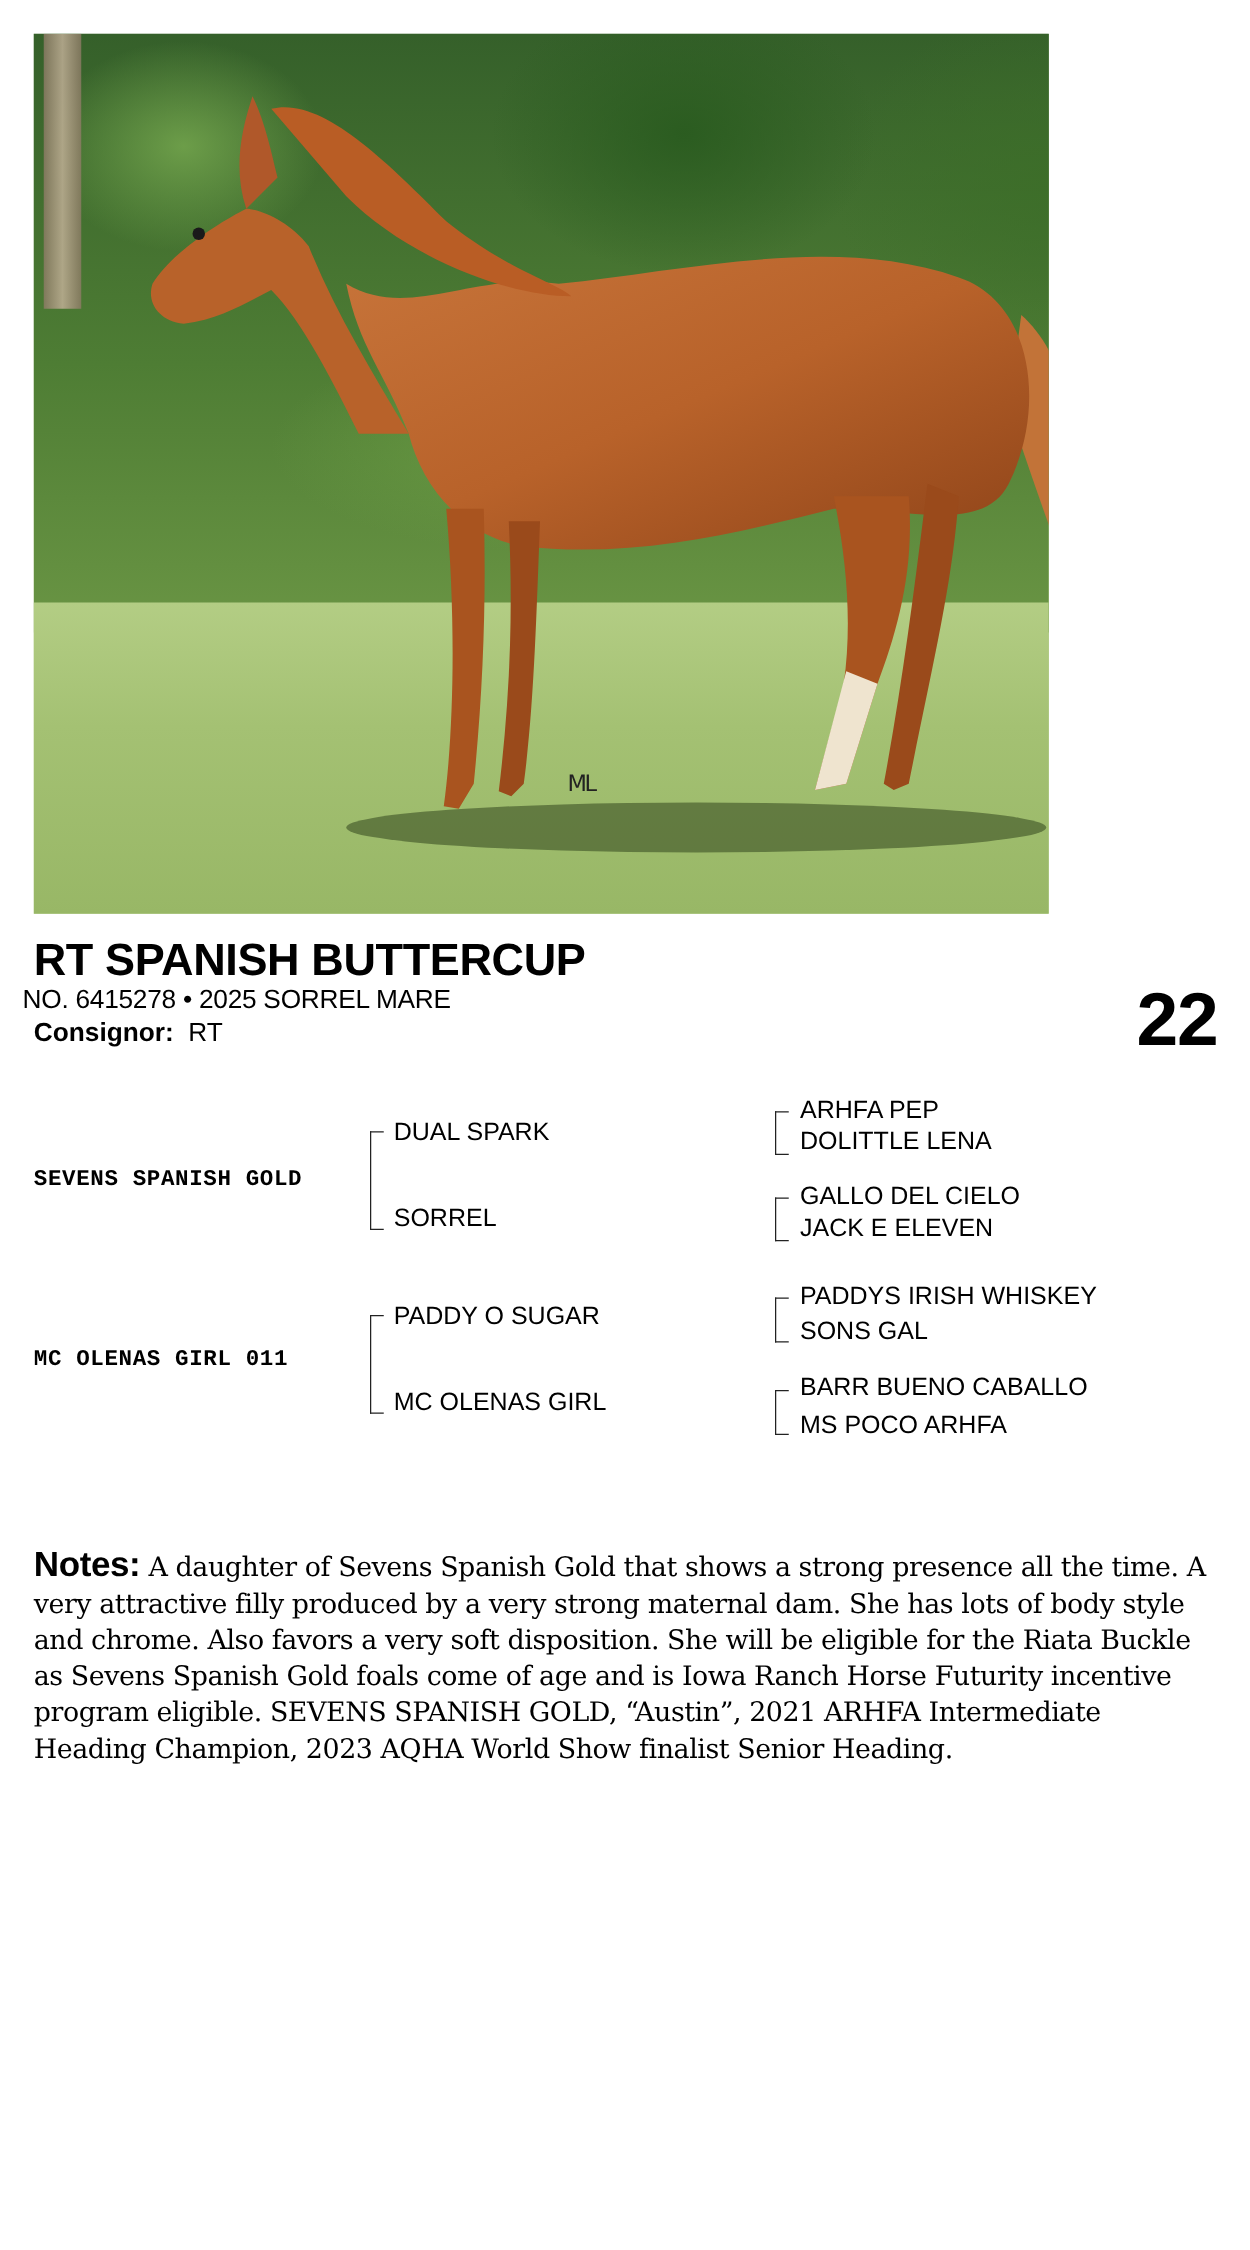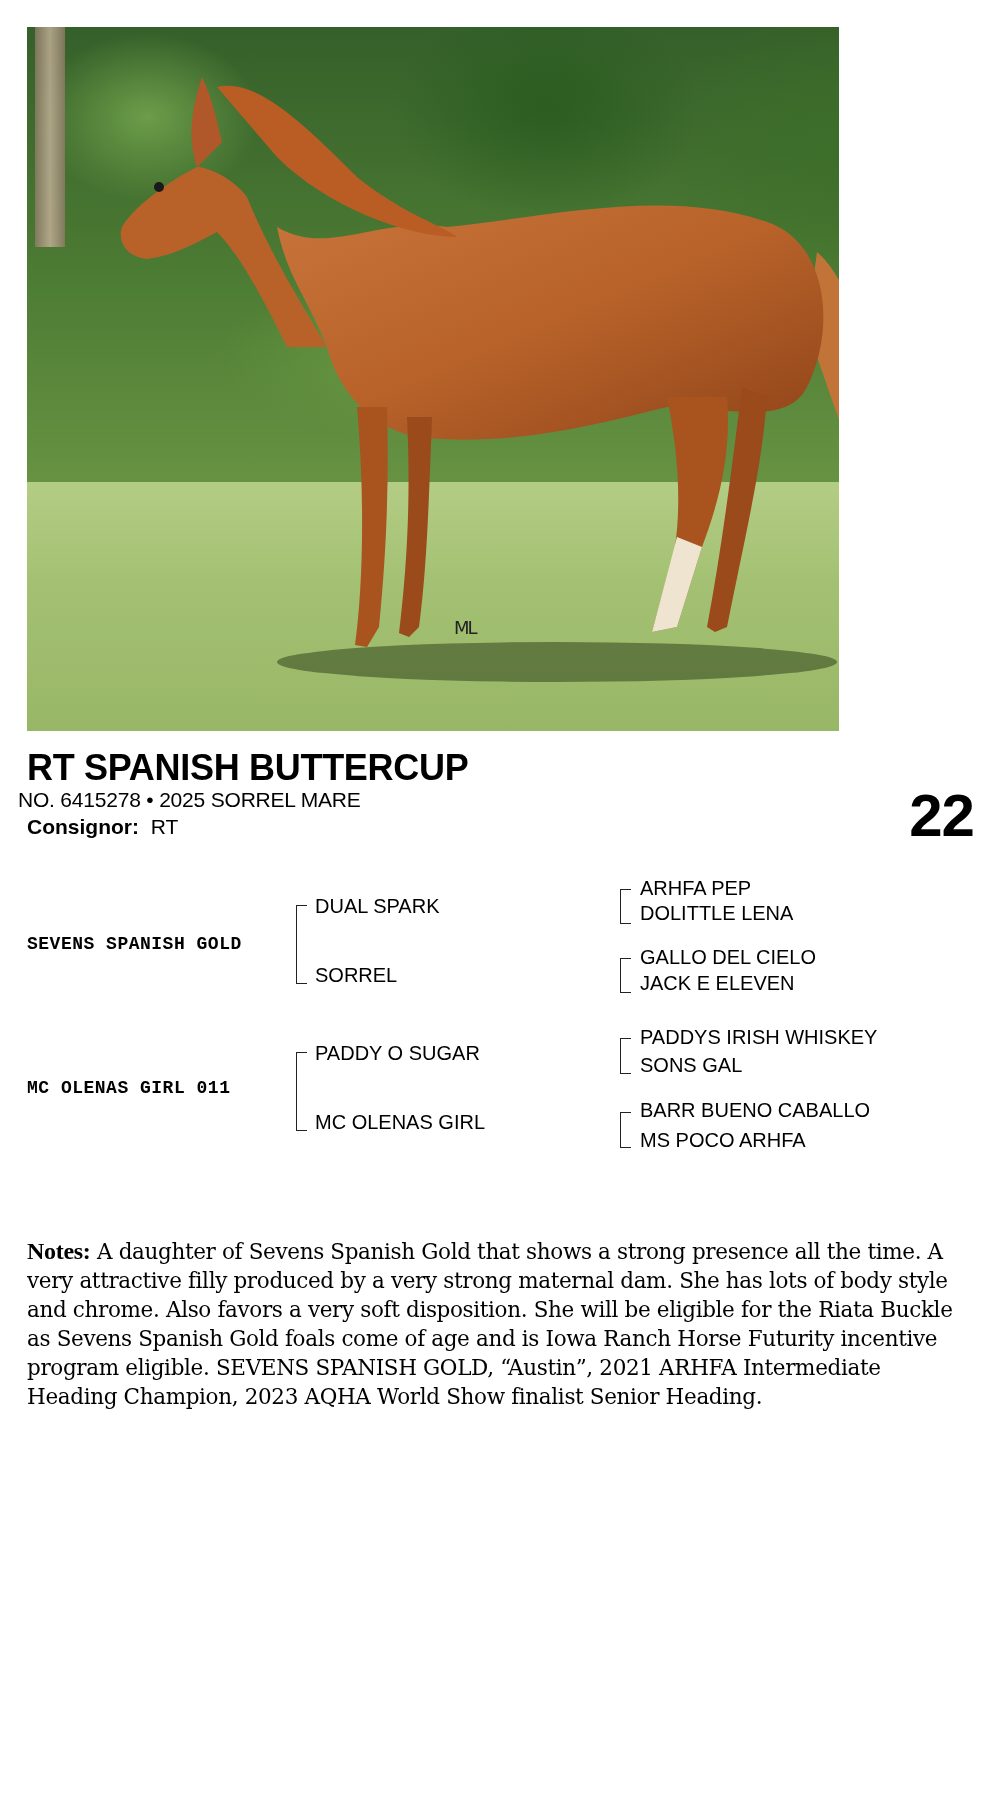--- a/index.html
+++ b/index.html
@@ -30,21 +30,21 @@
   .consignor .lbl { font-weight: bold; }
   .lot { position: absolute; right: 26px; top: 744px; font-family: "Liberation Sans", sans-serif; font-weight: 900; font-size: 60px; line-height: 56px; letter-spacing: -1px; margin-top: 44px; }
 
   .ped-l1 { position: absolute; left: 27px; font-family: Liberation Mono, monospace; font-weight: bold; font-size: 18px; letter-spacing: 0.5px; line-height: 22px; }
   .ped-l2 { position: absolute; left: 315px; font-family: "Liberation Sans", sans-serif; font-size: 20px; line-height: 24px; text-align: center; }
   .ped-l3 { position: absolute; left: 640px; font-family: "Liberation Sans", sans-serif; font-size: 20px; line-height: 24px; }
   .br-big { position: absolute; left: 296px; width: 10px; border-left: 1.5px solid #222; border-top: 1.5px solid #222; border-bottom: 1.5px solid #222; }
   .br-small { position: absolute; left: 620px; width: 10px; border-left: 1.5px solid #222; border-top: 1.5px solid #222; border-bottom: 1.5px solid #222; }
 
   .notes { position: absolute; left: 27px; top: 1237px; width: 950px; font-family: "DejaVu Serif", serif; font-size: 21.5px; line-height: 29px; letter-spacing: -0.35px; }
-  .notes .nlabel { font-family: Liberation Serif, serif; font-weight: bold; font-size: 24px; letter-spacing: -0.3px; }
+  .notes .nlabel { font-family: Liberation Sans, sans-serif; font-weight: bold; font-size: 28px; letter-spacing: -0.3px; }
 </style>
 </head>
 <body>
 
 <div class="photo" title="Sorrel filly standing in profile on grass, facing left">
   <div class="bg-trees"></div>
   <div class="trunk"></div>
   <div class="grass"></div>
   <div class="shadow"></div>
   <svg width="947" height="704" viewBox="0 0 947 704">

